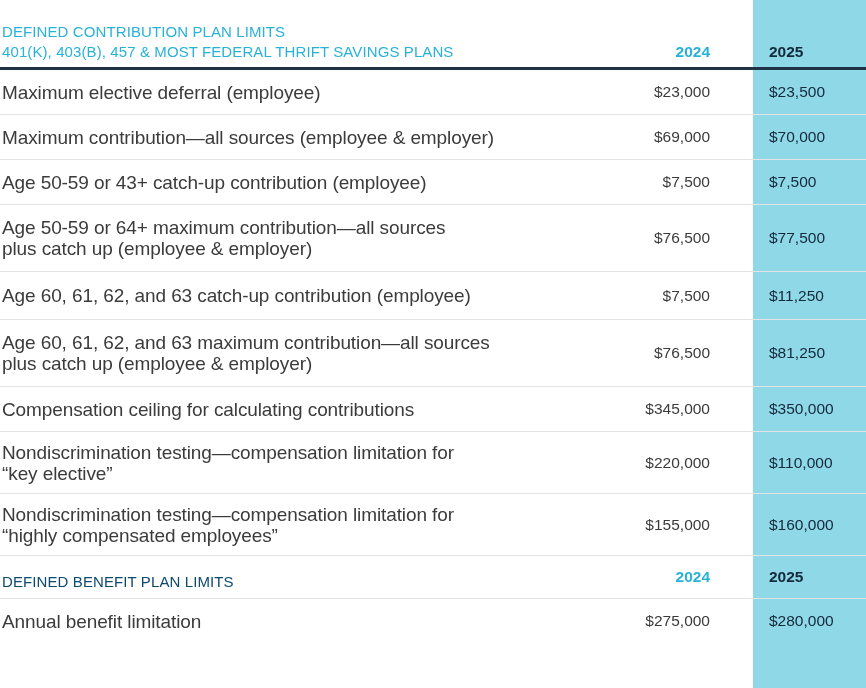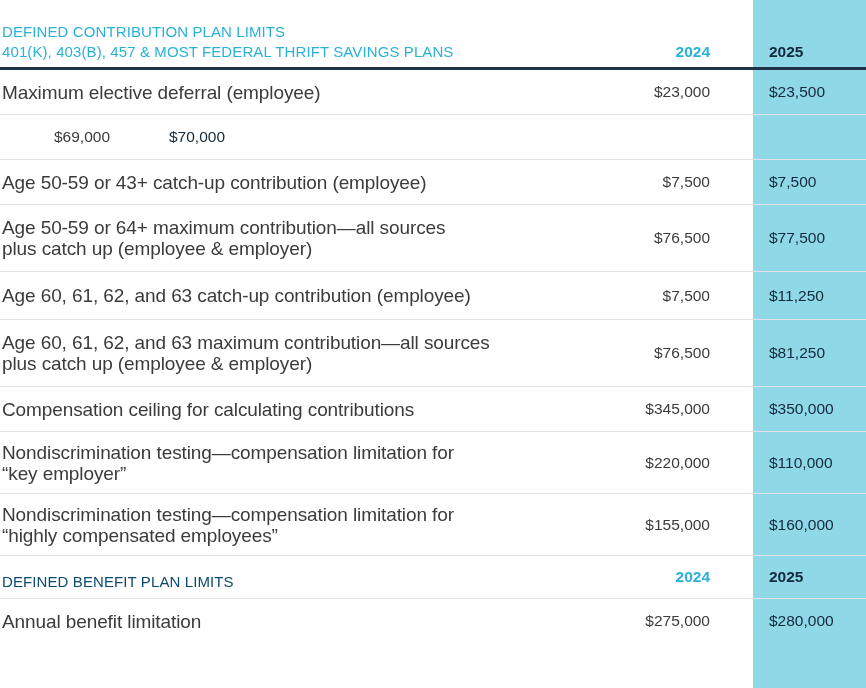--- a/index.html
+++ b/index.html
@@ -125,20 +125,23 @@
 
   <div class="row r-h45">
     <div class="c-label">
       <span class="hline">Maximum elective deferral (employee)</span>
     </div>
     <div class="c-2024">$23,000</div>
     <div class="c-2025">$23,500</div>
   </div>
 
   <div class="row r-h45">
+    <div class="c-label">
+      <span class="hline">Maximum contribution—all sources (employee &amp; employer)</span>
+    </div>
     <div class="c-2024">$69,000</div>
     <div class="c-2025">$70,000</div>
   </div>
 
   <div class="row r-h45">
     <div class="c-label">
       <span class="hline">Age 50-59 or 43+ catch-up contribution (employee)</span>
     </div>
     <div class="c-2024">$7,500</div>
     <div class="c-2025">$7,500</div>
@@ -174,21 +177,21 @@
     <div class="c-label">
       <span class="hline">Compensation ceiling for calculating contributions</span>
     </div>
     <div class="c-2024">$345,000</div>
     <div class="c-2025">$350,000</div>
   </div>
 
   <div class="row r-h62">
     <div class="c-label">
       <span class="hline">Nondiscrimination testing—compensation limitation for</span>
-      <span class="hline">“key employer”</span>
+      <span class="hline">“key elective”</span>
     </div>
     <div class="c-2024">$220,000</div>
     <div class="c-2025">$110,000</div>
   </div>
 
   <div class="row r-h62">
     <div class="c-label">
       <span class="hline">Nondiscrimination testing—compensation limitation for</span>
       <span class="hline">“highly compensated employees”</span>
     </div>

